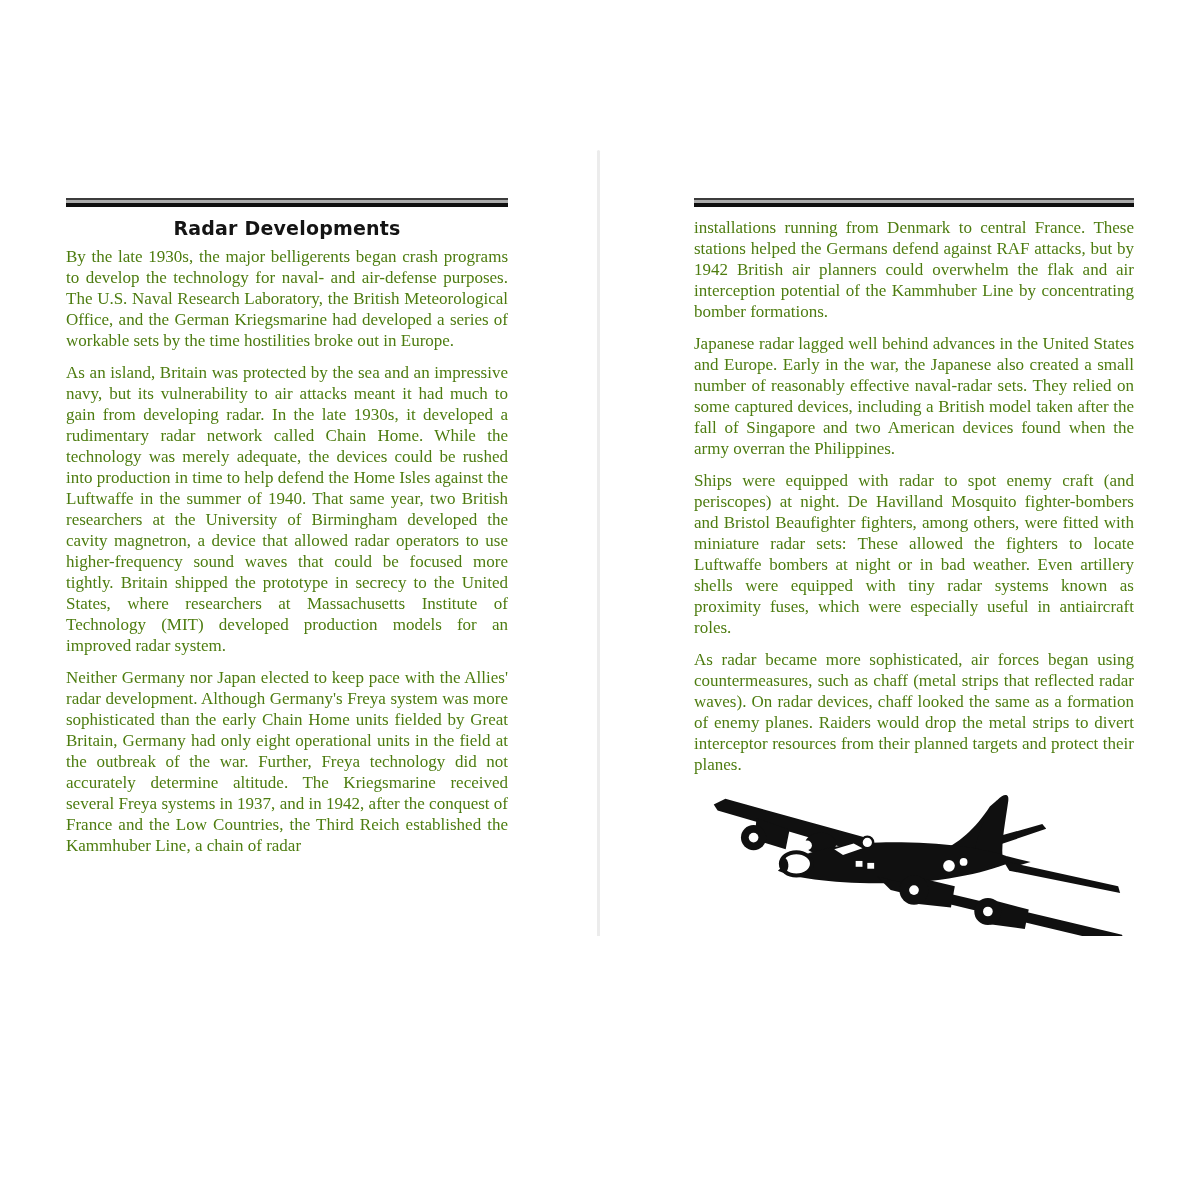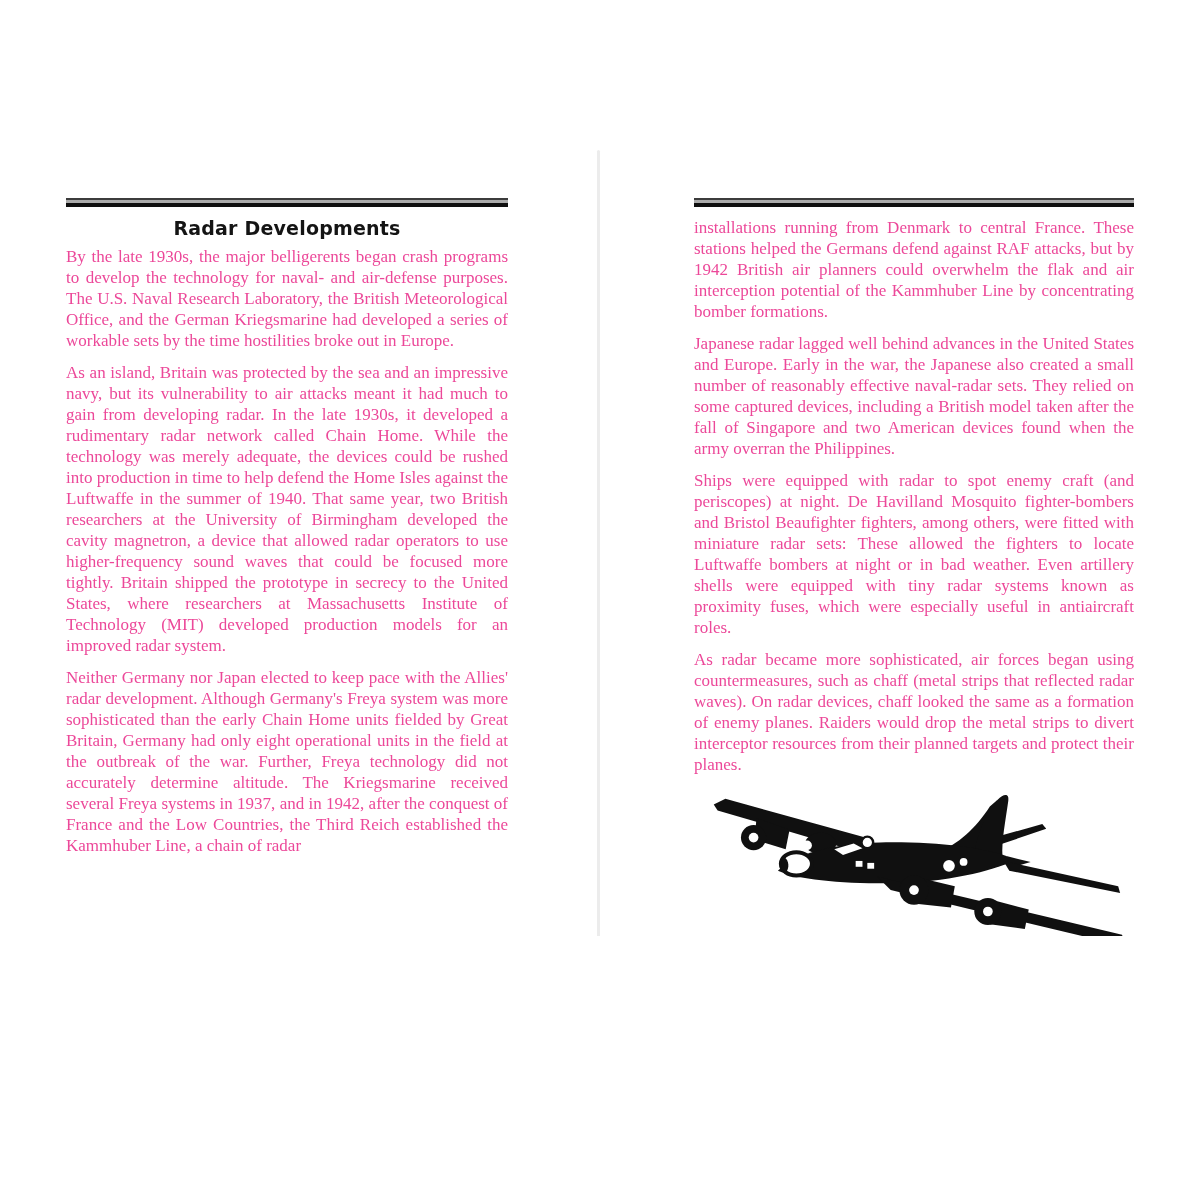--- a/index.html
+++ b/index.html
@@ -41,21 +41,21 @@
     text-align: center;
     color: #141414;
     margin: 6px 0 7px 0;
     letter-spacing: 0.2px;
   }
   .body-par {
     font-size: 17px;
     line-height: 21px;
     text-align: justify;
     margin: 0 0 11px 0;
-    color: #ec4899;
+    color: #4d7c0f;
   }
   .footer {
     position: absolute;
     top: 980px;
   }
   .footer-left  { left: 66px;  width: 442px; }
   .footer-right { left: 694px; width: 440px; }
   .rule-bottom {
     height: 3px;
     background: #ffffff;

